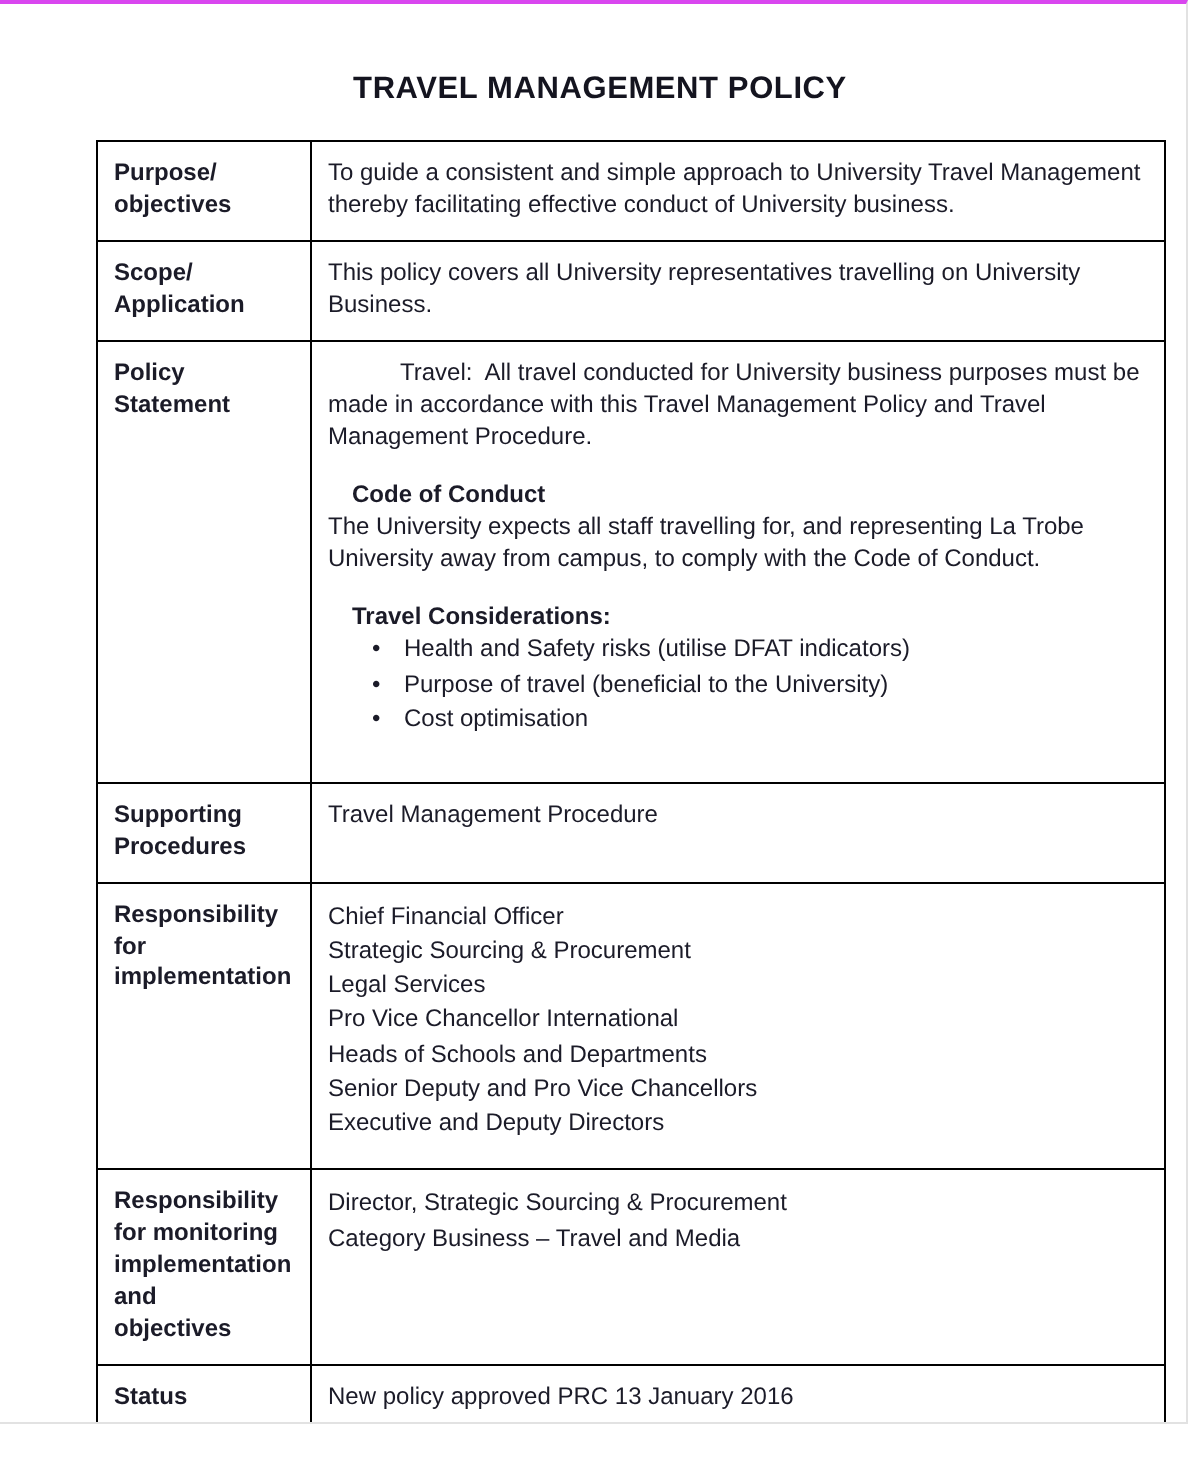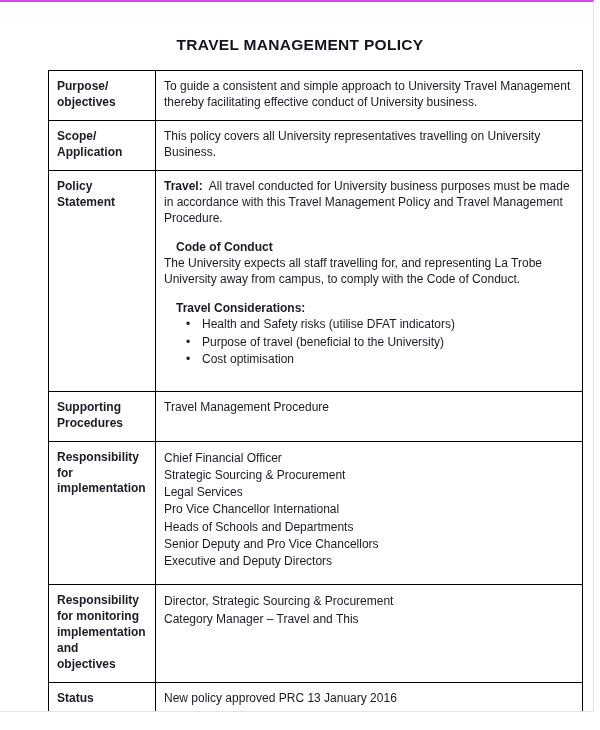--- a/index.html
+++ b/index.html
@@ -57,21 +57,21 @@
     font-weight: bold;
     padding-left: 8px;
   }
   .policy-table td.body-cell {
     width: 411px;
     padding-left: 8px;
   }
   .label-cell .lbl-line { display: block; }
   .body-line { display: block; }
   .block-gap { height: 13px; line-height: 13px; font-size: 0; }
-  .bold-run { font-weight: bold; }
+  .bold-run { font-weight: normal; margin-left: 36px; }
   .bold-head { font-weight: bold; display: block; margin-left: 12px; }
   .bullets {
     margin: 0;
     padding: 0;
     list-style: none;
   }
   .bullets li {
     position: relative;
     padding-left: 38px;
     line-height: 1.45;
@@ -182,21 +182,21 @@
       <tr>
         <td class="label-cell">
           <span class="lbl-line">Responsibility</span>
           <span class="lbl-line">for monitoring</span>
           <span class="lbl-line">implementation</span>
           <span class="lbl-line">and</span>
           <span class="lbl-line">objectives</span>
         </td>
         <td class="body-cell">
           <span class="list-line">Director, Strategic Sourcing &amp; Procurement</span>
-          <span class="list-line">Category Manager – Travel and This</span>
+          <span class="list-line">Category Business – Travel and Media</span>
         </td>
       </tr>
 
       <tr>
         <td class="label-cell">
           <span class="lbl-line">Status</span>
         </td>
         <td class="body-cell">
           <span class="body-line">New policy approved PRC 13 January 2016</span>
         </td>

